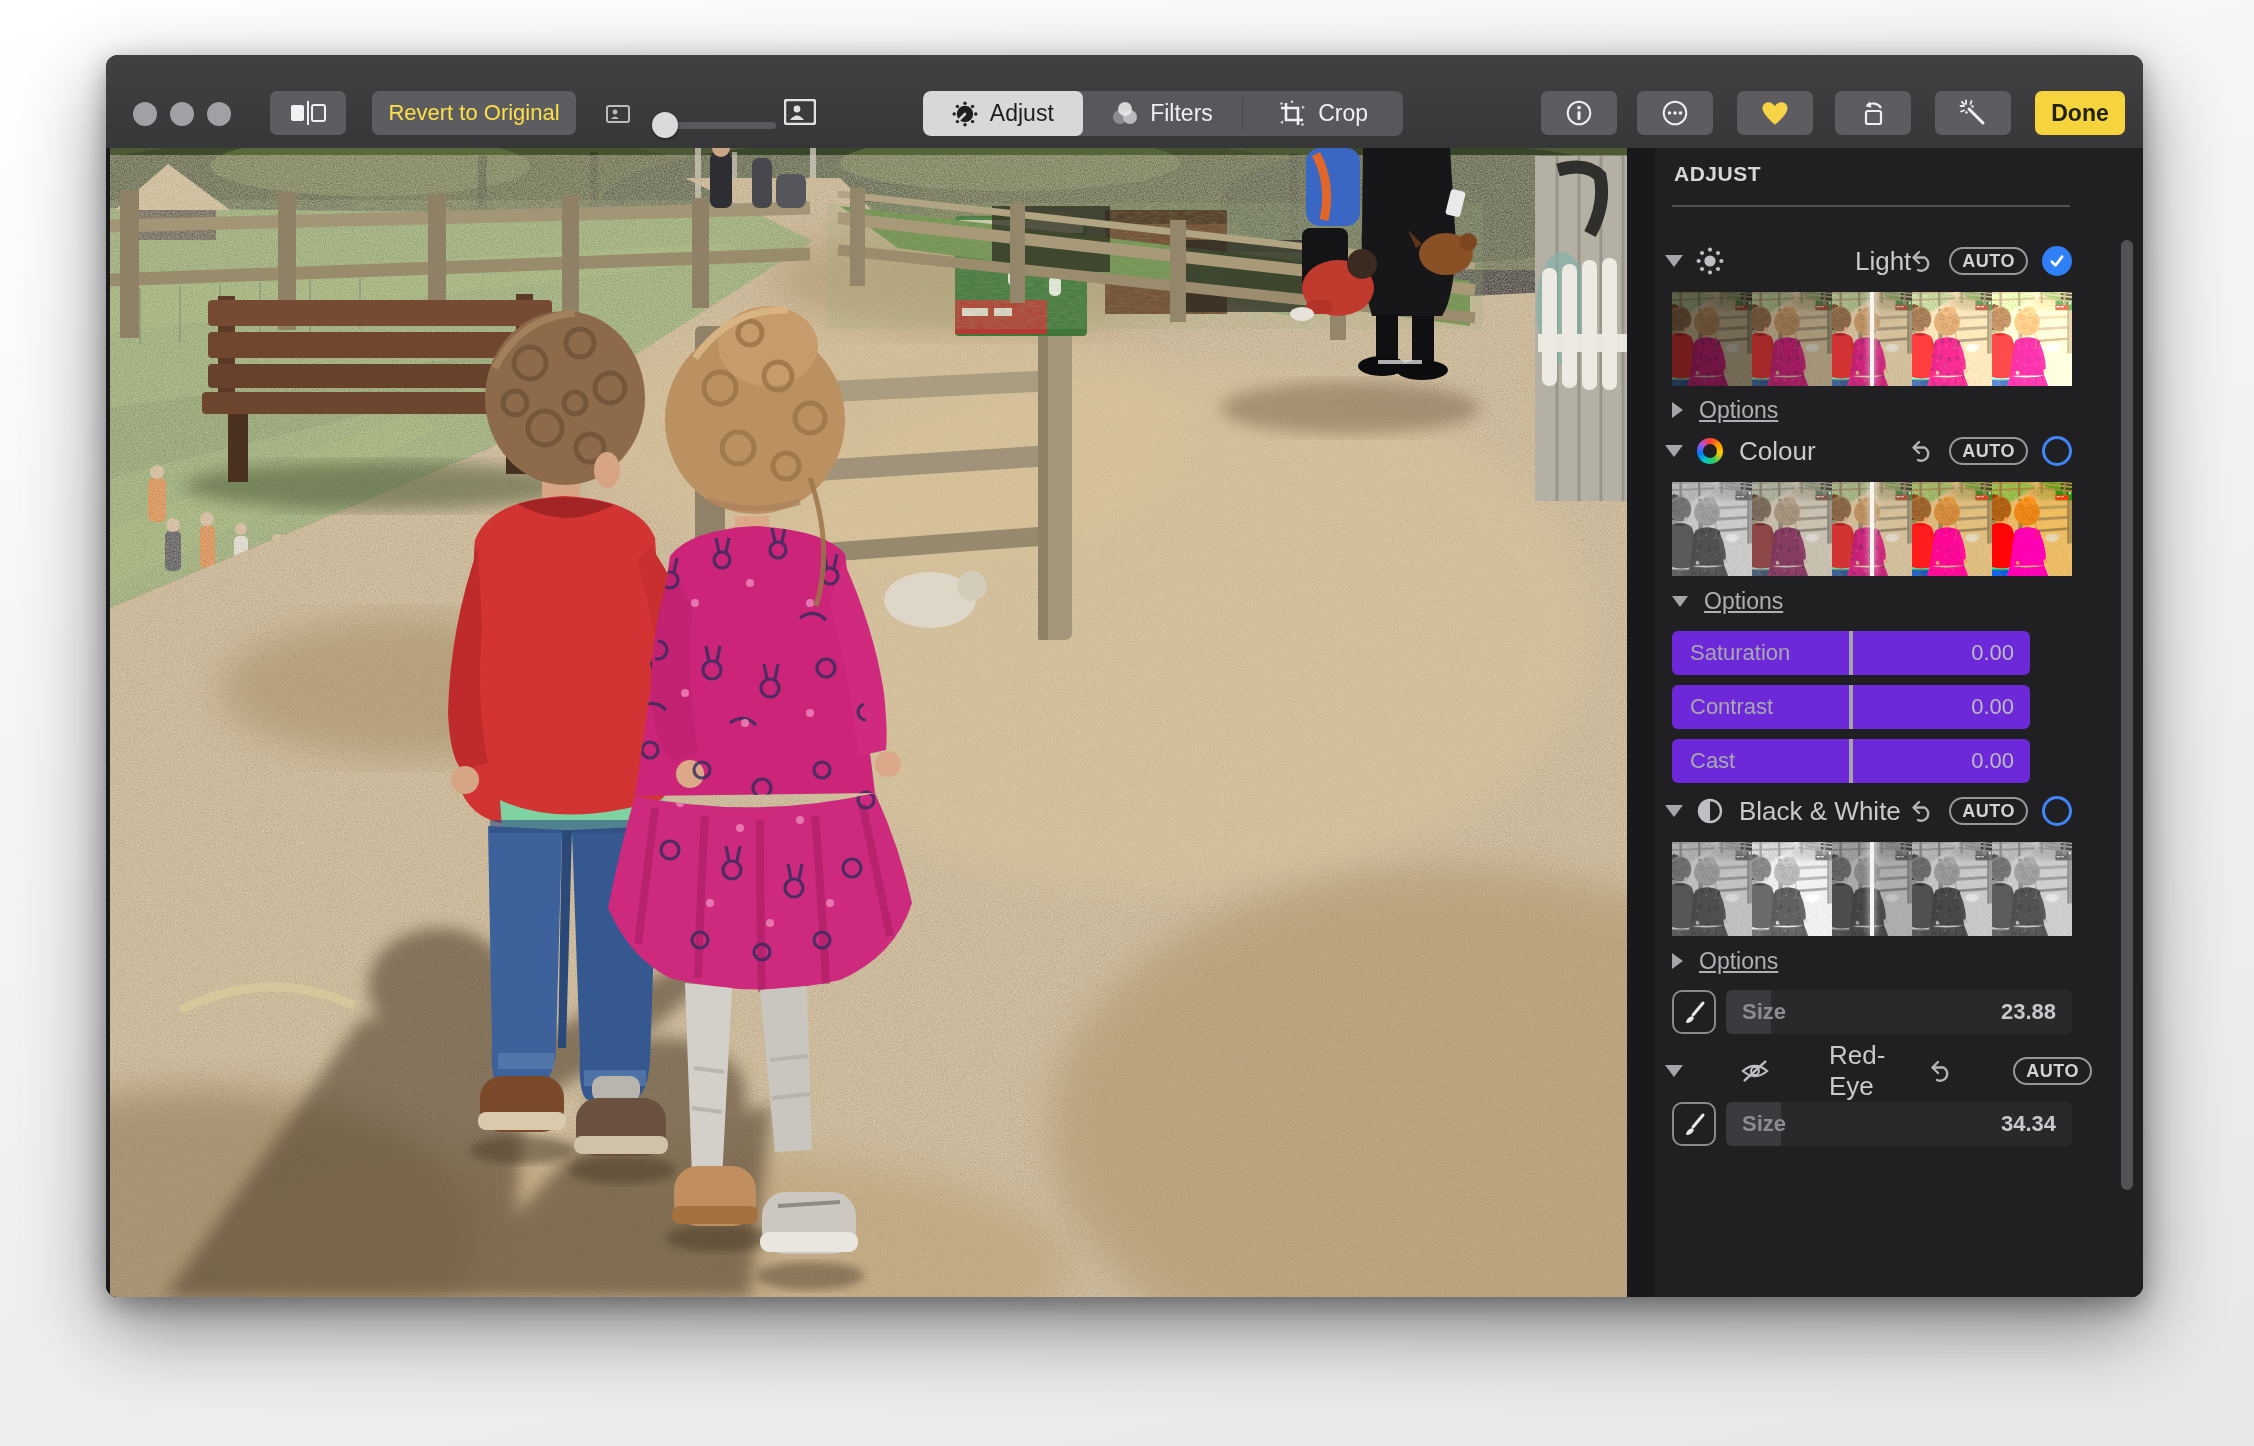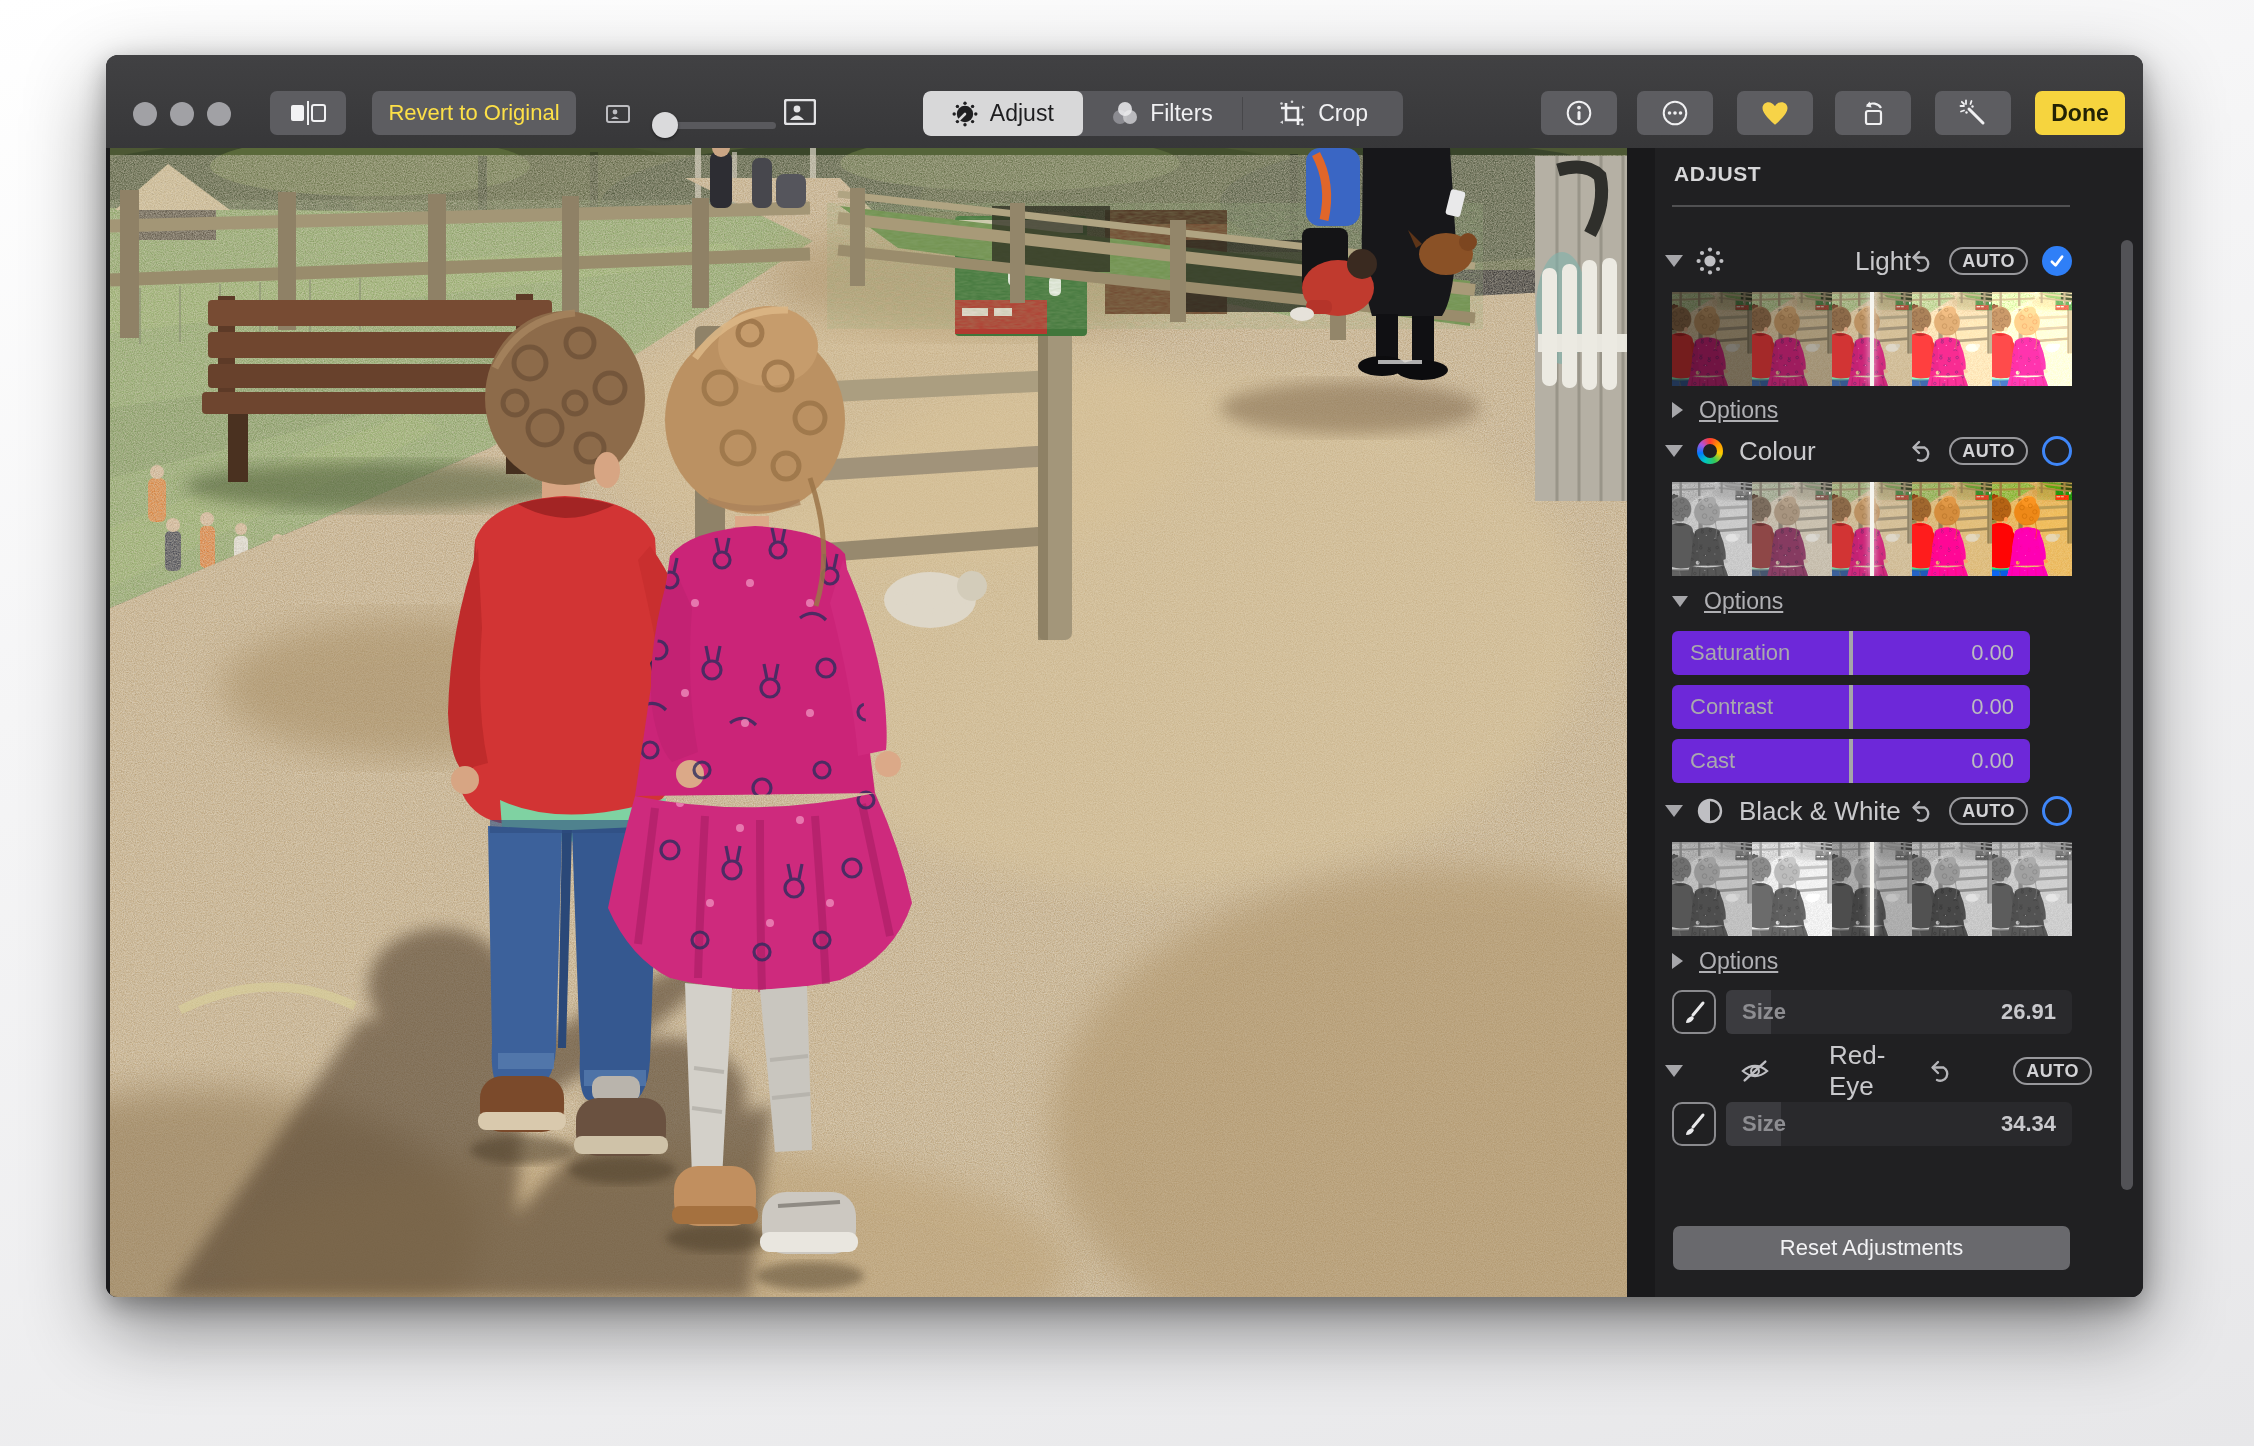--- a/index.html
+++ b/index.html
@@ -785,21 +785,21 @@
       <div class="sizerow">
         <div class="brushbtn">
           <svg width="26" height="26" viewBox="0 0 26 26">
             <line x1="22" y1="4" x2="12" y2="16" stroke="#e8e8ea" stroke-width="3" stroke-linecap="round"></line>
             <path d="M11,17 Q5,19 5,24 Q11,24 13,19 Z" fill="#e8e8ea"></path>
           </svg>
         </div>
         <div class="sizebar">
           <div class="sizefill" style="width:13%;"></div>
           <div class="sl">Size</div>
-          <div class="sv">26.91</div>
+          <div class="sv">23.88</div>
         </div>
       </div>
 
       <div class="hdr mt20">
         <div class="tri-d"></div>
         <div class="hico">
           <svg width="32" height="26" viewBox="0 0 32 26">
             <path d="M3,13 Q16,2 29,13 Q16,24 3,13 Z" fill="none" stroke="#bfbfc3" stroke-width="2.2"></path>
             <circle cx="16" cy="13" r="4.2" fill="none" stroke="#bfbfc3" stroke-width="2.2"></circle>
             <line x1="5" y1="23" x2="27" y2="3" stroke="#bfbfc3" stroke-width="2.6" stroke-linecap="round"></line>
@@ -822,20 +822,17 @@
             <path d="M11,17 Q5,19 5,24 Q11,24 13,19 Z" fill="#e8e8ea"></path>
           </svg>
         </div>
         <div class="sizebar">
           <div class="sizefill" style="width:16%;"></div>
           <div class="sl">Size</div>
           <div class="sv">34.34</div>
         </div>
       </div>
 
-      <div class="reset">
-        <span>Reset Adjustments</span>
-      </div>
 
       <div class="sb-scroll"></div>
     </div>
   </div>
 </div>
 
 </body></html>

